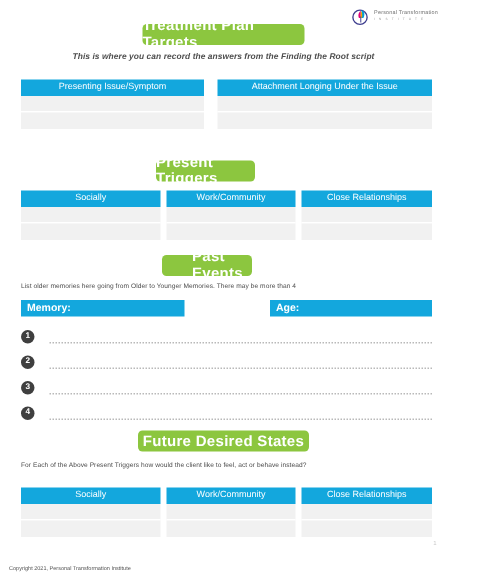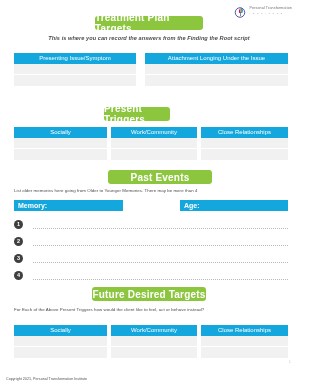--- a/index.html
+++ b/index.html
@@ -230,21 +230,21 @@
     <div class="cell"></div>
     <div class="cell last"></div>
   </div>
 
   <div class="tbl" style="left:201px; top:127px; width:87px;">
     <div class="hd">Close Relationships</div>
     <div class="cell"></div>
     <div class="cell last"></div>
   </div>
 
-  <div class="pill" style="left:108px; top:170px; width:104px;">Past Events</div>
+  <div class="pill" style="left:108px; top:170px; width:60px;padding-left:20px;">Past Events</div>
 
   <div class="note-plain" style="top:188px;">List older memories here going from Older to Younger Memories. There may be more than 4</div>
 
   <div class="bar" style="left:14px; top:200px; width:109px;">Memory:</div>
   <div class="bar" style="left:180px; top:200px; width:108px;">Age:</div>
 
   <div class="num-row" style="top:216px;">
     <div class="badge">1</div>
     <div class="dots"></div>
   </div>
@@ -254,21 +254,21 @@
   </div>
   <div class="num-row" style="top:250px;">
     <div class="badge">3</div>
     <div class="dots"></div>
   </div>
   <div class="num-row" style="top:267px;">
     <div class="badge">4</div>
     <div class="dots"></div>
   </div>
 
-  <div class="pill" style="left:92px; top:287px; width:114px;">Future Desired Targets</div>
+  <div class="pill" style="left:92px; top:287px; width:114px;">Future Desired States</div>
 
   <div class="note-plain" style="top:307px;">For Each of the Above Present Triggers how would the client like to feel, act or behave instead?</div>
 
   <div class="tbl" style="left:14px; top:325px; width:93px;">
     <div class="hd">Socially</div>
     <div class="cell"></div>
     <div class="cell last"></div>
   </div>
 
   <div class="tbl" style="left:111px; top:325px; width:86px;">

